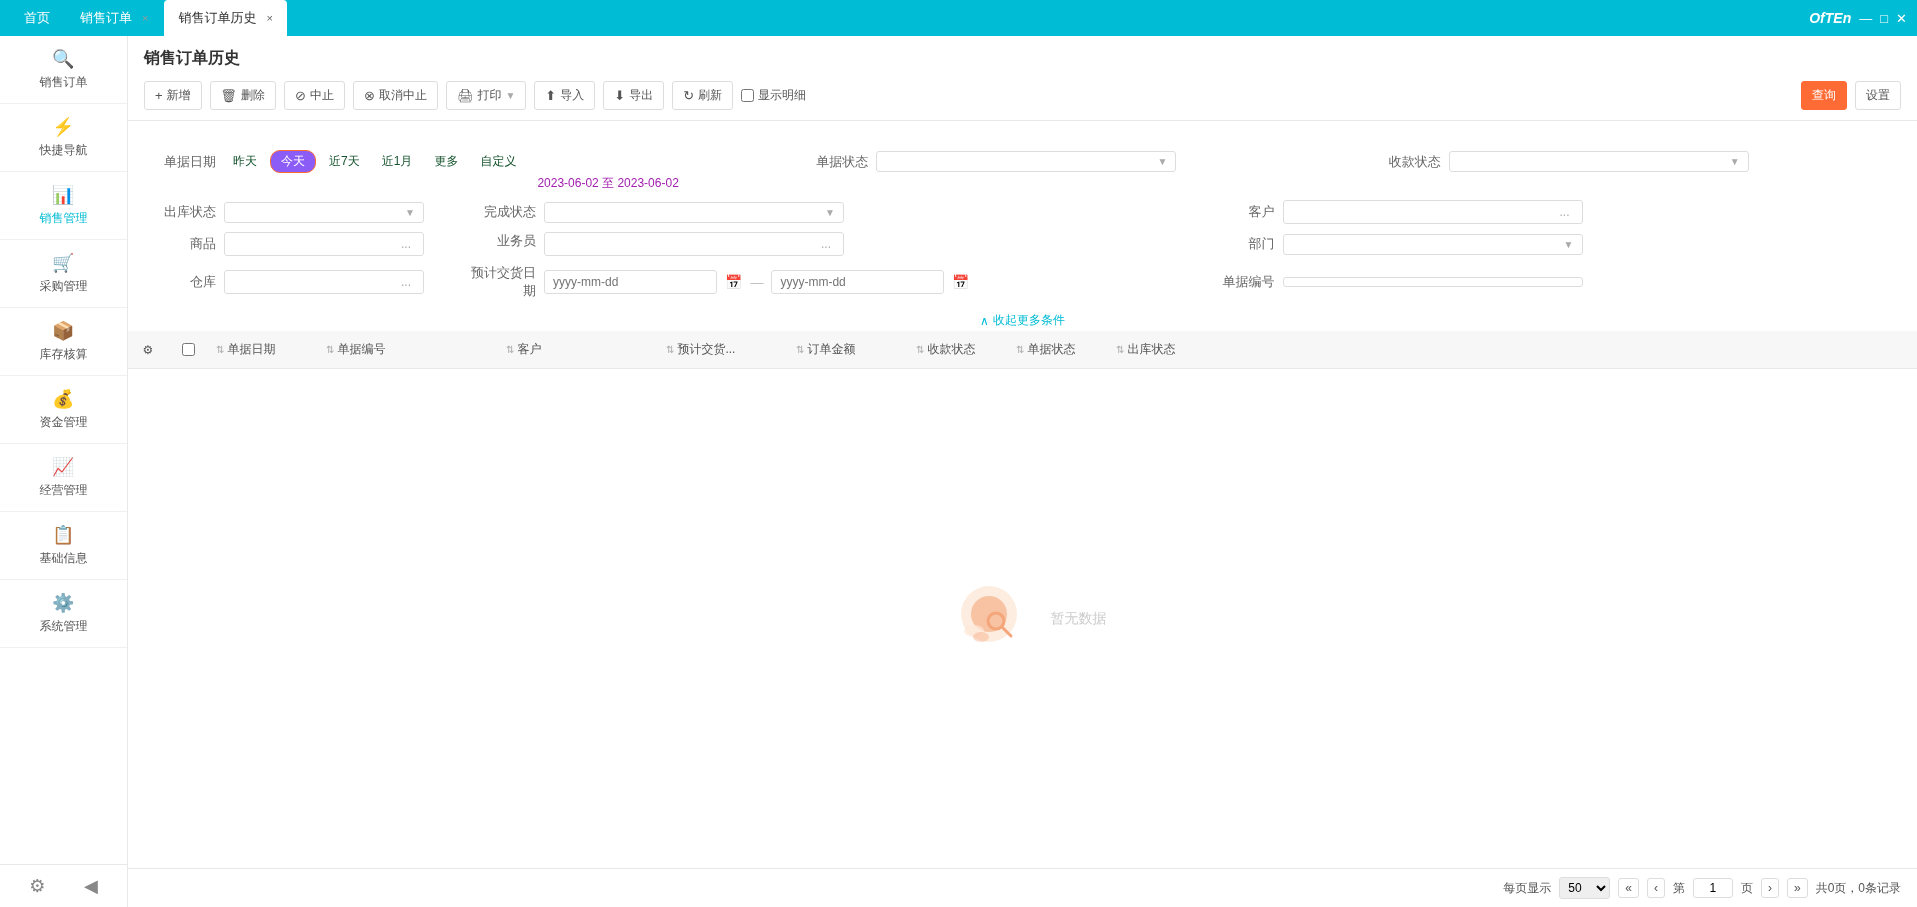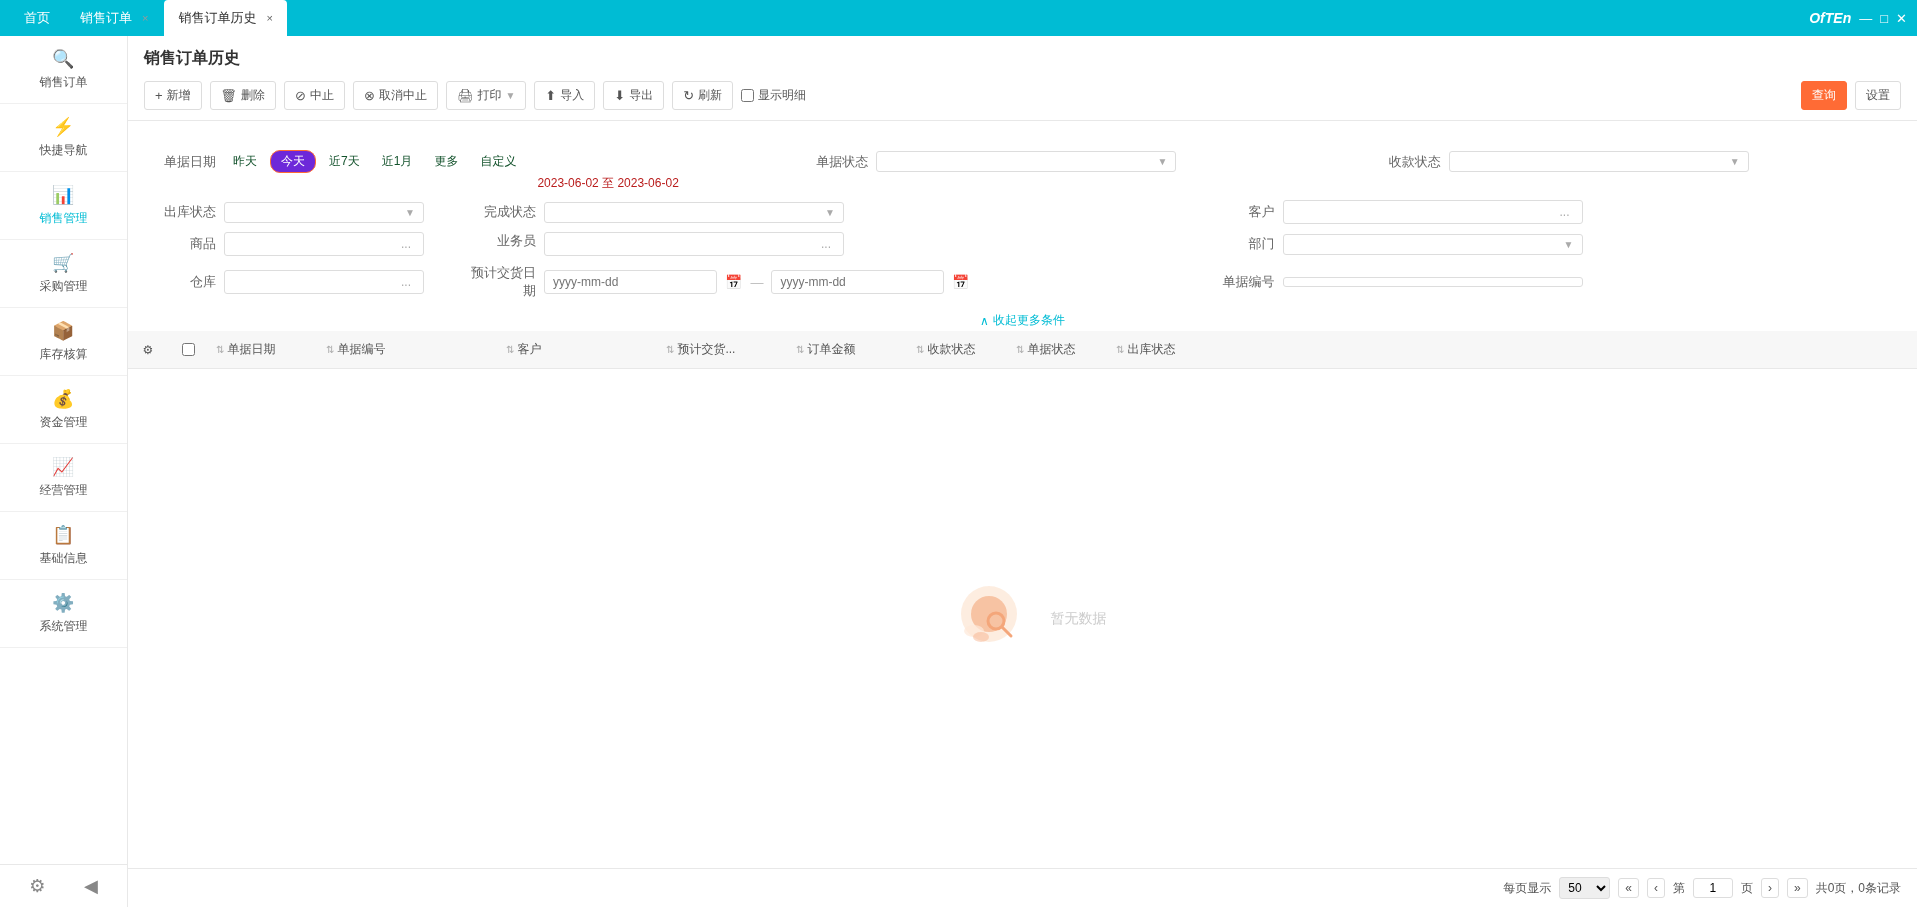--- a/index.html
+++ b/index.html
@@ -37,22 +37,22 @@
     .toolbar-btn { display: flex; align-items: center; gap: 4px; padding: 5px 10px; border: 1px solid #ddd; background: #fff; border-radius: 3px; cursor: pointer; font-size: 12px; color: #555; white-space: nowrap; }
     .toolbar-btn.primary { background: #ff6b35; color: #fff; border-color: #ff6b35; font-family: Liberation Serif, serif; }
     .toolbar-btn .btn-icon { font-size: 13px; }
     .toolbar-checkbox { display: flex; align-items: center; gap: 4px; font-size: 12px; color: #555; cursor: pointer; }
     .toolbar-checkbox input { cursor: pointer; }
     .filter-row { display: flex; align-items: center; margin-bottom: 8px; gap: 0; }
     .filter-label { width: 80px; color: #666; font-size: 13px; flex-shrink: 0; text-align: right; padding-right: 8px; }
     .filter-control { display: flex; align-items: center; flex: 1; }
     .date-filter-group { display: flex; align-items: center; gap: 4px; font-size: 12px; }
     .date-btn { padding: 2px 8px; border-radius: 3px; cursor: pointer; color: #14532d; background: transparent; border: 1px solid transparent; }
-    .date-btn.active { background: #6d28d9; color: #fff; border-color: #ff6b35; border-radius: 10px; padding: 2px 10px; }
-    .date-range { color: #b91c1c; font-size: 12px; margin-left: 8px; margin-top: 44px; }
+    .date-btn.active { background: #8b5cf6; color: #fff; border-color: #ff6b35; border-radius: 10px; padding: 2px 10px; }
+    .date-range { color: #a21caf; font-size: 12px; margin-left: 8px; margin-top: 44px; }
     .filter-select { display: flex; align-items: center; border: 1px solid #ddd; border-radius: 3px; padding: 4px 8px; background: #fff; cursor: pointer; min-width: 200px; font-size: 12px; color: #999; gap: 4px; }
     .filter-select .arrow { margin-left: auto; color: #aaa; font-size: 10px; }
     .filter-input { border: 1px solid #ddd; border-radius: 3px; padding: 4px 8px; background: #fff; min-width: 200px; font-size: 12px; color: #999; }
     .filter-dots { color: #aaa; cursor: pointer; padding: 0 4px; }
     .date-input-group { display: flex; align-items: center; gap: 8px; }
     .date-input { border: 1px solid #ddd; border-radius: 3px; padding: 4px 8px; font-size: 12px; color: #bbb; min-width: 120px; }
     .cal-icon { color: #aaa; font-size: 14px; cursor: pointer; }
     .collapse-bar { display: flex; align-items: center; justify-content: center; color: #00bcd4; cursor: pointer; font-size: 12px; gap: 4px; padding: 4px 0 2px 0; }
 
     

